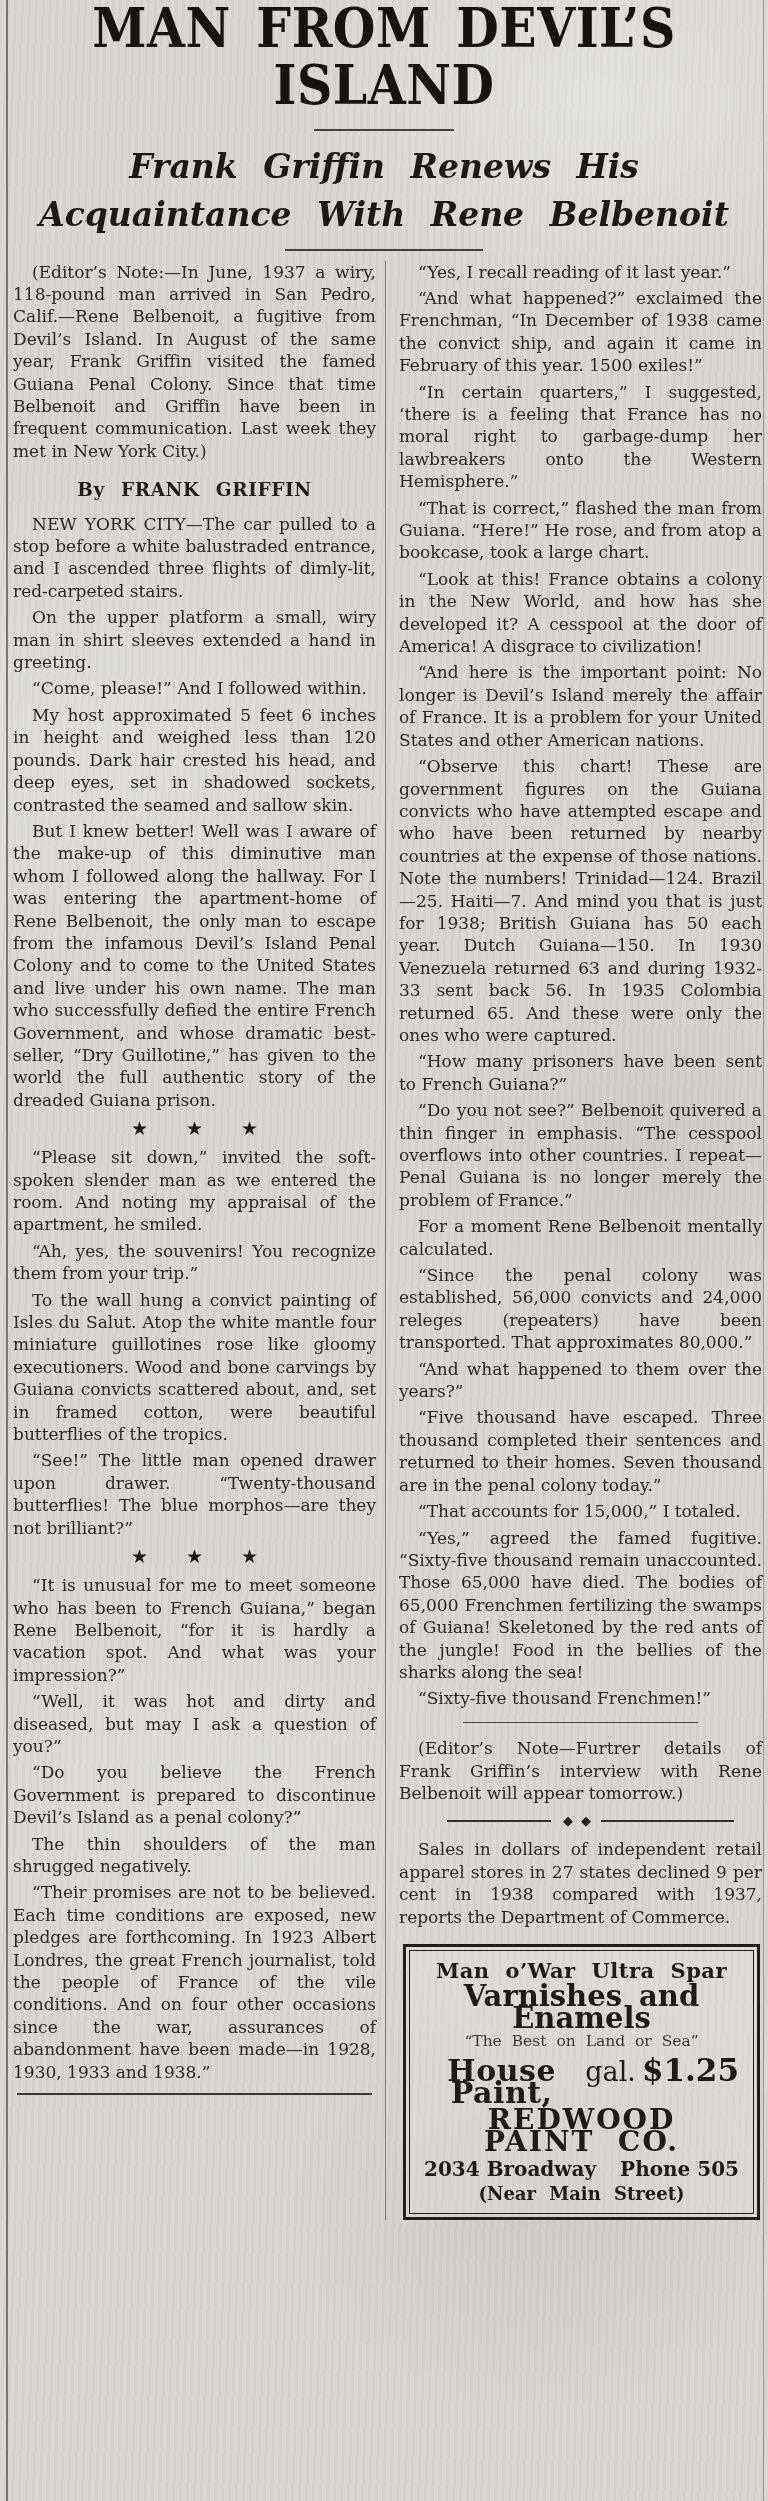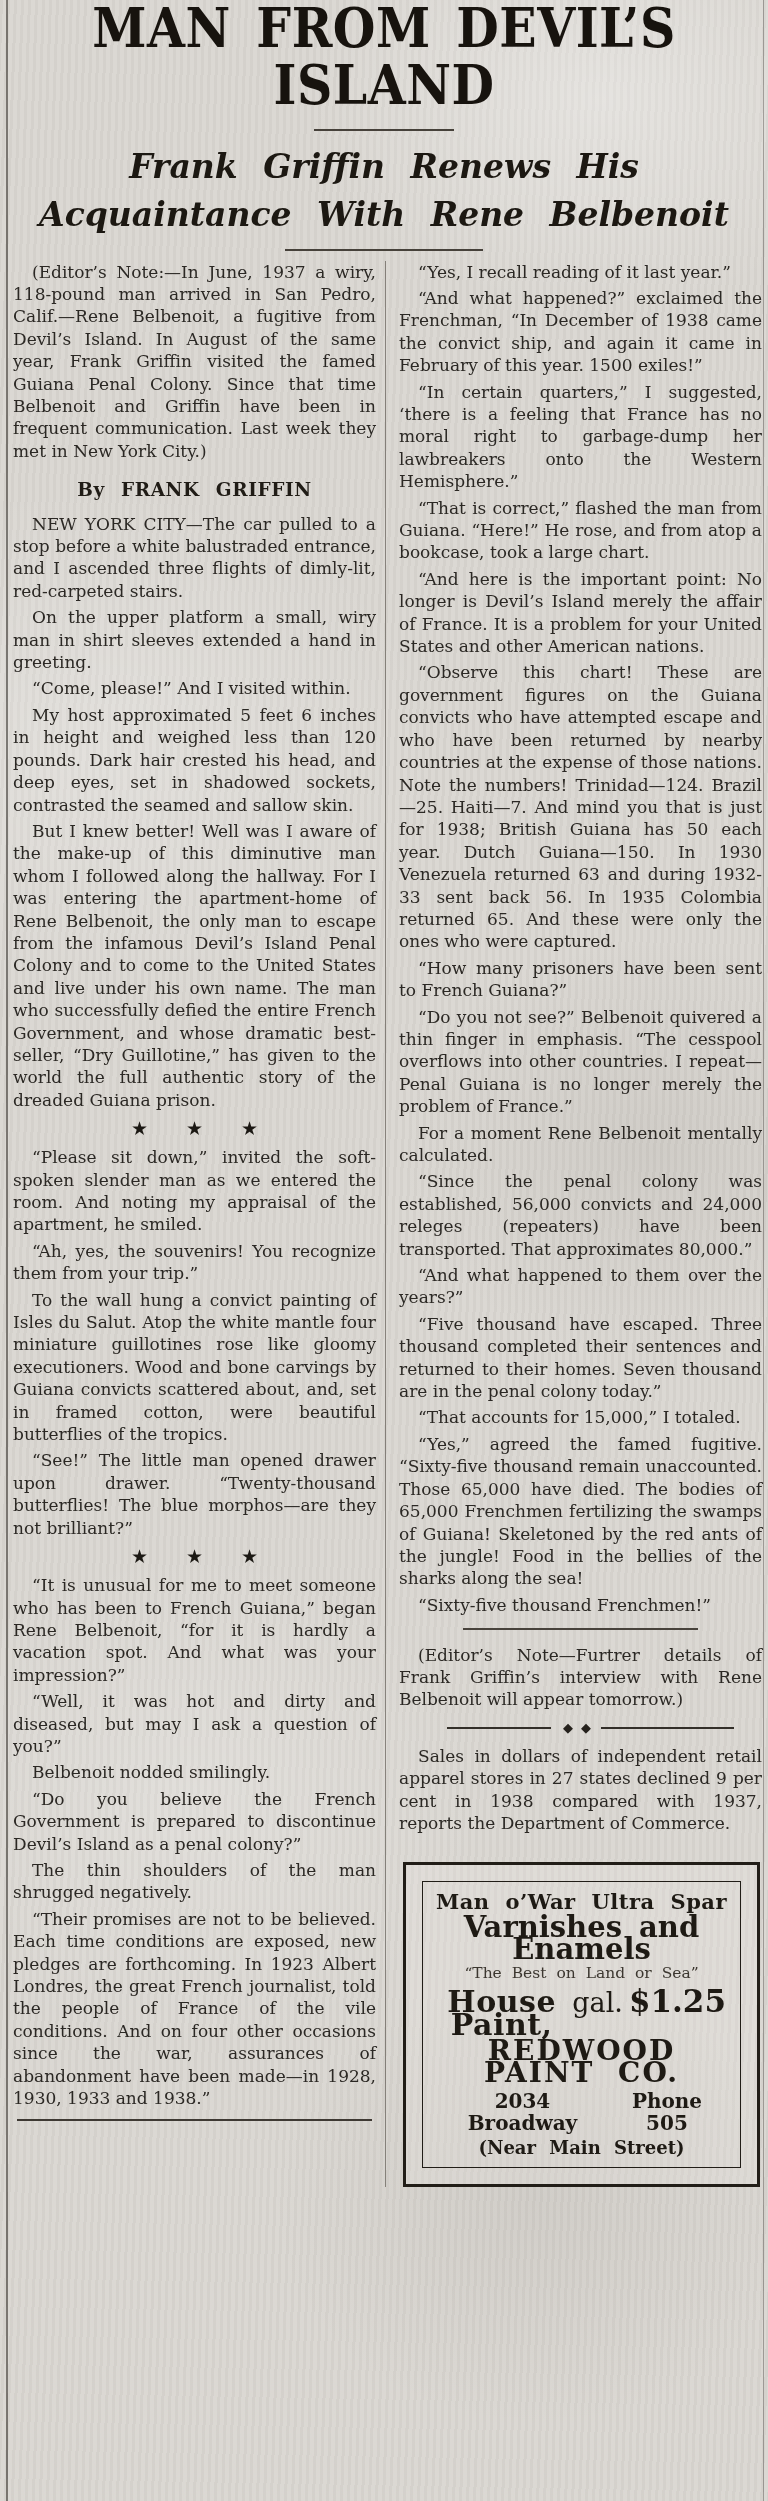--- a/index.html
+++ b/index.html
@@ -72,23 +72,23 @@
   .ornament{display:flex;align-items:center;margin:12px 28px 12px 48px;}
   .orn-line{display:block;height:2px;background:#332f29;}
   .orn-line.l1{width:104px;}
   .orn-line.l2{flex:1;}
   .orn-diamonds{
     font-size:13px;letter-spacing:8px;line-height:10px;color:#26221d;
     padding:0 2px 0 12px;
   }
   
   .ad{
-    margin:28px 2px 0 4px;
+    margin:16px 2px 0 4px;
     border:3px solid #211d17;
-    padding:16px;
+    padding:3px;
     background:rgba(235,233,228,.25);
   }
   .ad-inner{
     border:1.5px solid #211d17;
     padding:9px 12px 8px 12px;
     text-align:center;color:#1e1a14;
   }
   .ad-l1{font-weight:700;font-size:21px;word-spacing:8px;letter-spacing:.5px;}
   .ad-l2{font-weight:700;font-size:29px;word-spacing:7px;margin-top:2px;}
   .ad-l3{font-size:15.5px;word-spacing:5px;color:#3c3730;margin-top:1px;}
@@ -117,44 +117,44 @@
     <h2 class="subhead">Frank Griffin Renews His Acquaintance With Rene Belbenoit</h2>
     <div class="rule rule-2"></div>
   </div>
 
   <div class="columns">
     <div class="col col-left">
         <p class="para">(Editor’s Note:—In June, 1937 a wiry, 118-pound man arrived in San Pedro, Calif.—Rene Belbenoit, a fugitive from Devil’s Island. In August of the same year, Frank Griffin visited the famed Guiana Penal Colony. Since that time Belbenoit and Griffin have been in frequent communication. Last week they met in New York City.)</p>
         <div class="byline">By FRANK GRIFFIN</div>
         <p class="para">NEW YORK CITY—The car pulled to a stop before a white balustraded entrance, and I ascended three flights of dimly-lit, red-carpeted stairs.</p>
         <p class="para">On the upper platform a small, wiry man in shirt sleeves extended a hand in greeting.</p>
-        <p class="para">“Come, please!” And I visited within.</p>
+        <p class="para">“Come, please!” And I followed within.</p>
         <p class="para">My host approximated 5 feet 6 inches in height and weighed less than 120 pounds. Dark hair crested his head, and deep eyes, set in shadowed sockets, contrasted the seamed and sallow skin.</p>
         <p class="para">But I knew better! Well was I aware of the make-up of this diminutive man whom I followed along the hallway. For I was entering the apartment-home of Rene Belbenoit, the only man to escape from the infamous Devil’s Island Penal Colony and to come to the United States and live under his own name. The man who successfully defied the entire French Government, and whose dramatic best-seller, “Dry Guillotine,” has given to the world the full authentic story of the dreaded Guiana prison.</p>
         <div class="stars">★ ★ ★</div>
         <p class="para">“Please sit down,” invited the soft-spoken slender man as we entered the room. And noting my appraisal of the apartment, he smiled.</p>
         <p class="para">“Ah, yes, the souvenirs! You recognize them from your trip.”</p>
         <p class="para">To the wall hung a convict painting of Isles du Salut. Atop the white mantle four miniature guillotines rose like gloomy executioners. Wood and bone carvings by Guiana convicts scattered about, and, set in framed cotton, were beautiful butterflies of the tropics.</p>
         <p class="para">“See!” The little man opened drawer upon drawer. “Twenty-thousand butterflies! The blue morphos—are they not brilliant?”</p>
         <div class="stars">★ ★ ★</div>
         <p class="para">“It is unusual for me to meet someone who has been to French Guiana,” began Rene Belbenoit, “for it is hardly a vacation spot. And what was your impression?”</p>
         <p class="para">“Well, it was hot and dirty and diseased, but may I ask a question of you?”</p>
-        <p class="para">Belbenoit nodded smilingly.</p>
         <p class="para">“Do you believe the French Government is prepared to discontinue Devil’s Island as a penal colony?”</p>
         <p class="para">The thin shoulders of the man shrugged negatively.</p>
         <p class="para">“Their promises are not to be believed. Each time conditions are exposed, new pledges are forthcoming. In 1923 Albert Londres, the great French journalist, told the people of France of the vile conditions. And on four other occasions since the war, assurances of abandonment have been made—in 1928, 1930, 1933 and 1938.”</p>
         <div class="rule-wide"></div>
       </div>
 
     <div class="col col-right">
       <div>
           <p class="para">“Yes, I recall reading of it last year.”</p>
           <p class="para">“And what happened?” exclaimed the Frenchman, “In December of 1938 came the convict ship, and again it came in February of this year. 1500 exiles!”</p>
           <p class="para">“In certain quarters,” I suggested, ‘there is a feeling that France has no moral right to garbage-dump her lawbreakers onto the Western Hemisphere.”</p>
           <p class="para">“That is correct,” flashed the man from Guiana. “Here!” He rose, and from atop a bookcase, took a large chart.</p>
+          <p class="para">“Look at this! France obtains a colony in the New World, and how has she developed it? A cesspool at the door of America! A disgrace to civilization!</p>
           <p class="para">“And here is the important point: No longer is Devil’s Island merely the affair of France. It is a problem for your United States and other American nations.</p>
           <p class="para">“Observe this chart! These are government figures on the Guiana convicts who have attempted escape and who have been returned by nearby countries at the expense of those nations. Note the numbers! Trinidad—124. Brazil—25. Haiti—7. And mind you that is just for 1938; British Guiana has 50 each year. Dutch Guiana—150. In 1930 Venezuela returned 63 and during 1932-33 sent back 56. In 1935 Colombia returned 65. And these were only the ones who were captured.</p>
           <p class="para">“How many prisoners have been sent to French Guiana?”</p>
           <p class="para">“Do you not see?” Belbenoit quivered a thin finger in emphasis. “The cesspool overflows into other countries. I repeat—Penal Guiana is no longer merely the problem of France.”</p>
           <p class="para">For a moment Rene Belbenoit mentally calculated.</p>
           <p class="para">“Since the penal colony was established, 56,000 convicts and 24,000 releges (repeaters) have been transported. That approximates 80,000.”</p>
           <p class="para">“And what happened to them over the years?”</p>
           <p class="para">“Five thousand have escaped. Three thousand completed their sentences and returned to their homes. Seven thousand are in the penal colony today.”</p>
           <p class="para">“That accounts for 15,000,” I totaled.</p>
           <p class="para">“Yes,” agreed the famed fugitive. “Sixty-five thousand remain unaccounted. Those 65,000 have died. The bodies of 65,000 Frenchmen fertilizing the swamps of Guiana! Skeletoned by the red ants of the jungle! Food in the bellies of the sharks along the sea!</p>

